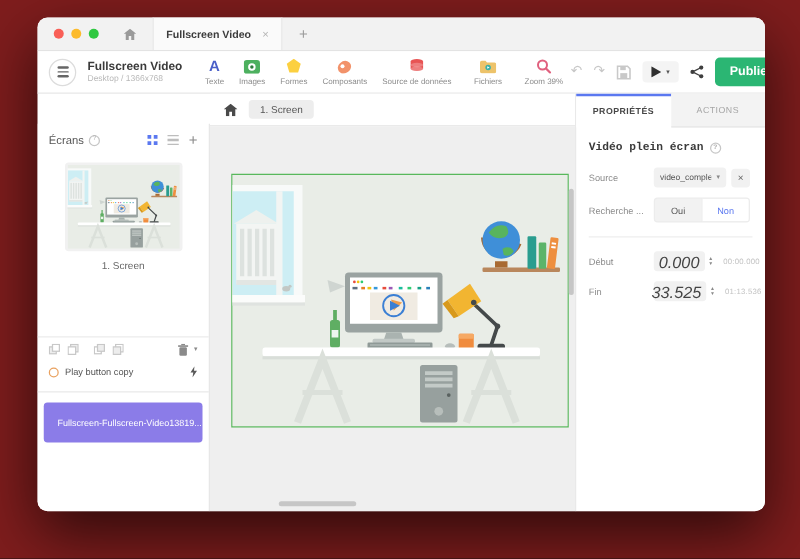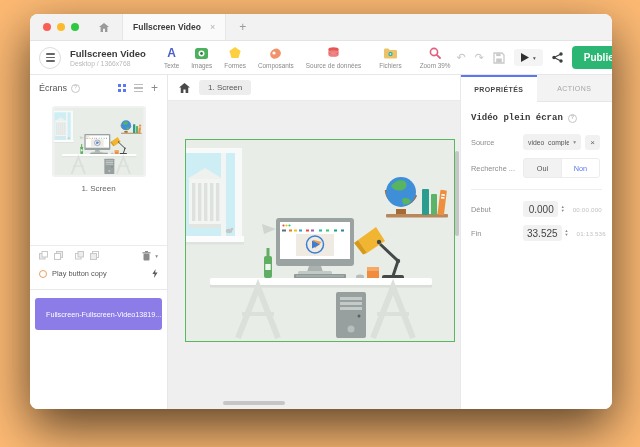--- a/index.html
+++ b/index.html
@@ -1,17 +1,17 @@
 <!DOCTYPE html>
 <html><head>
 <meta charset="utf-8">
 <style>
   * { margin:0; padding:0; box-sizing:border-box; }
   html,body { background:#000; }
-  .stage { position:relative; width:640px; height:447px; background:#fdba74; overflow:hidden;
+  .stage { position:relative; width:640px; height:447px; background:#7f1d1d; overflow:hidden;
            font-family:"Liberation Sans","DejaVu Sans",sans-serif; }
   .window { position:absolute; left:30px; top:14px; width:582px; height:395px; background:#fff;
             border-radius:8px; box-shadow:0 18px 50px rgba(0,0,0,.65); display:flex; flex-direction:column; overflow:hidden; }
 
   
   .tabbar { flex:0 0 26px; background:#f2f2f2; border-bottom:1px solid #e3e3e3; display:flex; align-items:center; }
   .traffic { display:flex; gap:6px; padding:0 8px 0 13px; }
   .dot { width:8px; height:8px; border-radius:50%; }
   .dot.r{background:#f95f57}.dot.y{background:#fcbb2d}.dot.g{background:#2fc841}
   .home-mini { margin-left:12px; display:flex; align-items:center; }
@@ -37,21 +37,21 @@
   .tb-right { margin-left:auto; display:flex; align-items:center; gap:9px; }
   .ghost { color:#c7c7c7; font-size:11px; line-height:11px; }
   .play-group { display:flex; align-items:center; gap:4px; background:#f4f4f4; border-radius:3px; padding:4px 7px; }
   .caret-sm { font-size:5.5px; color:#555; }
   .publish { background:#2bb673; color:#fff; font-size:10px; font-weight:bold; padding:6px 12px; border-radius:4px; }
 
   
   .content { flex:1; display:flex; min-height:0; }
 
   
-  .sidebar { flex:0 0 138px; width:138px; background:#fff; border-right:1px solid #e7e7e7; display:flex; flex-direction:column; }
+  .sidebar { flex:0 0 138px; width:138px; background:#fff; border-right:1px solid #e7e7e7; display:flex; flex-direction:column;margin-top:24px; }
   .panel-head { flex:0 0 26px; display:flex; align-items:center; gap:4px; padding:0 9px; }
   .panel-title { font-size:9px; color:#555; }
   .info-dot { width:9px; height:9px; border-radius:50%; border:1px solid #c6c6c6; color:#b3b3b3; font-size:5.5px;
               display:flex; align-items:center; justify-content:center; line-height:1; }
   .ph-icons { margin-left:auto; display:flex; align-items:center; gap:8px; }
   .grid-ico { display:grid; grid-template-columns:3px 3px; grid-gap:1.5px; }
   .grid-ico i { width:3px; height:3px; background:#5b78f0; }
   .list-ico { display:flex; flex-direction:column; gap:2px; }
   .list-ico i { width:9px; height:1.5px; background:#bdbdbd; }
   .plus { font-size:12px; color:#8a8a8a; line-height:10px; }
@@ -93,22 +93,22 @@
             font-size:6.8px; color:#555; padding:0 5px; }
   .sel-src { width:58px; } .sel-q { width:77px; }
   .sel-text { white-space:nowrap; overflow:hidden; flex:1; }
   .caret-d { color:#888; font-size:5.5px; }
   .xbtn { width:15px; height:15px; background:#f1f1f1; border-radius:3px; display:flex; align-items:center;
           justify-content:center; color:#666; font-size:8px; margin-left:4px; }
   .seg { display:flex; width:77px; height:20px; background:#f2f2f2; border:1px solid #ececec; border-radius:3px; font-size:7.3px; overflow:hidden; }
   .seg .opt { flex:1; display:flex; align-items:center; justify-content:center; color:#555; }
   .seg .opt.sel { background:#fff; color:#5b78f0; border-left:1px solid #ececec; }
   .rp-div { border-top:1px solid #eeeeee; margin:11px 0; }
-  .numbox { width:42px; height:16px; background:#f1f1f1; border-radius:3px; font-size:10px; color:#444;
-            display:flex; align-items:center; justify-content:flex-end; padding:0 4px; }
+  .numbox { width:42px; height:16px; background:#f1f1f1; border-radius:3px; font-size:13px; color:#444;
+            display:flex; align-items:center; justify-content:flex-end; padding:0 4px;font-style:italic; }
   .stepper { display:flex; flex-direction:column; margin-left:3px; color:#8a8a8a; font-size:4px; line-height:4.5px; }
   .timecode { margin-left:8px; font-size:6.2px; color:#c2c2c2; letter-spacing:.2px; }
 </style>
 </head>
 <body>
 
 <svg width="0" height="0" style="position:absolute" aria-hidden="true">
   <defs>
     <g id="illo">
       <rect width="268" height="201" fill="#e9ede7"></rect>

